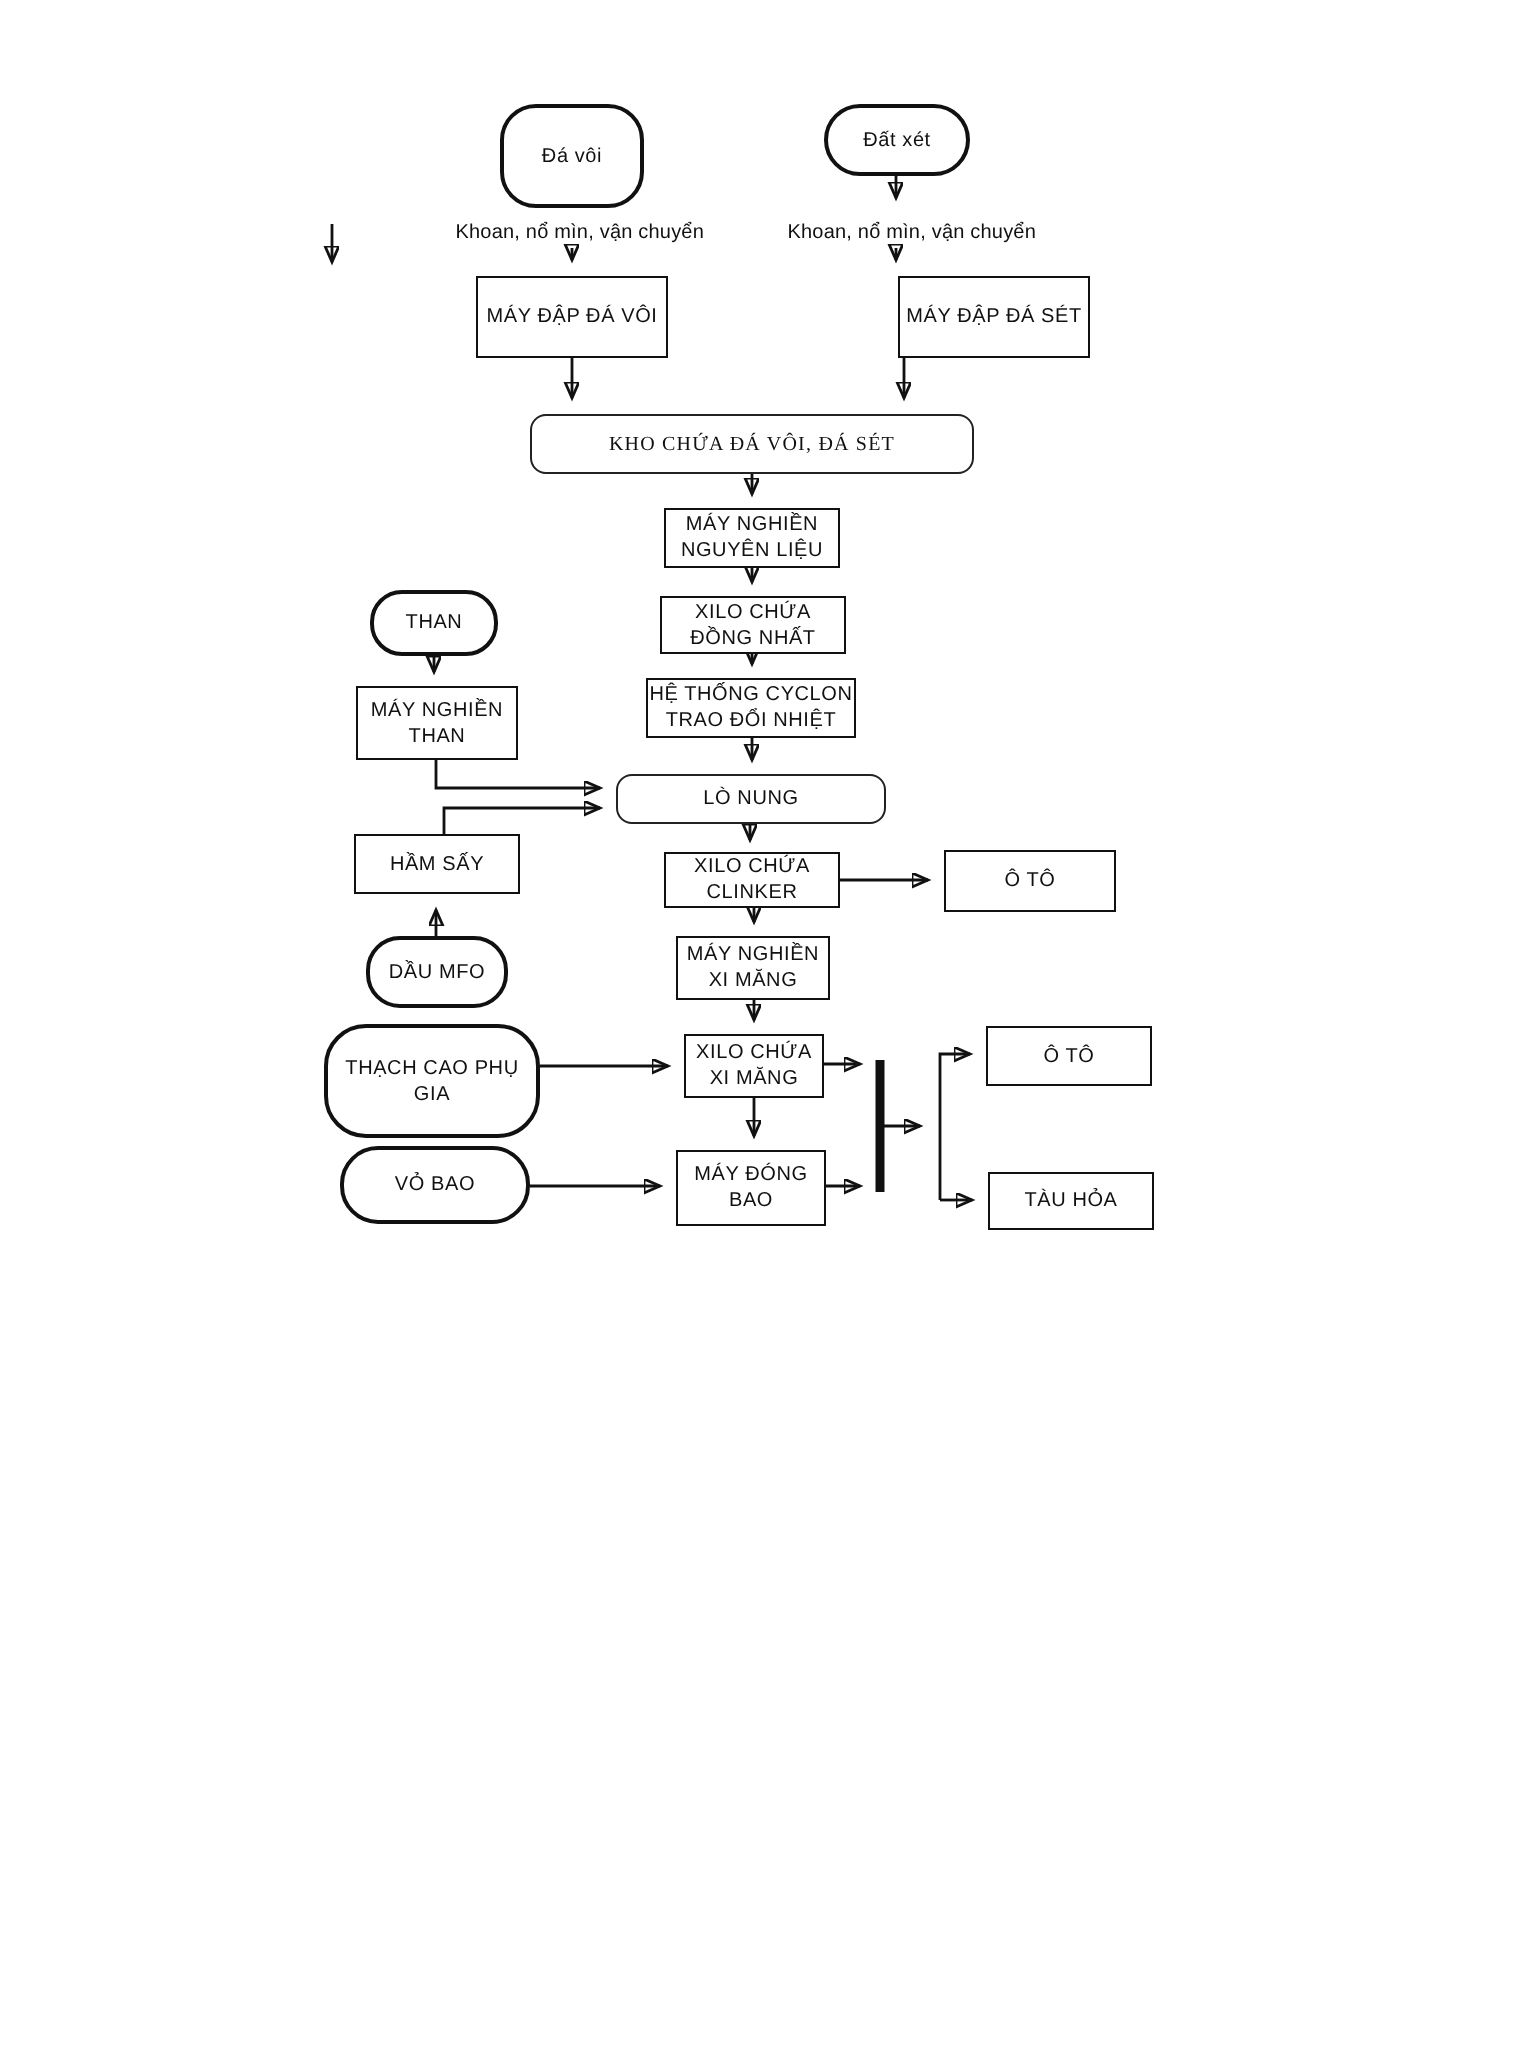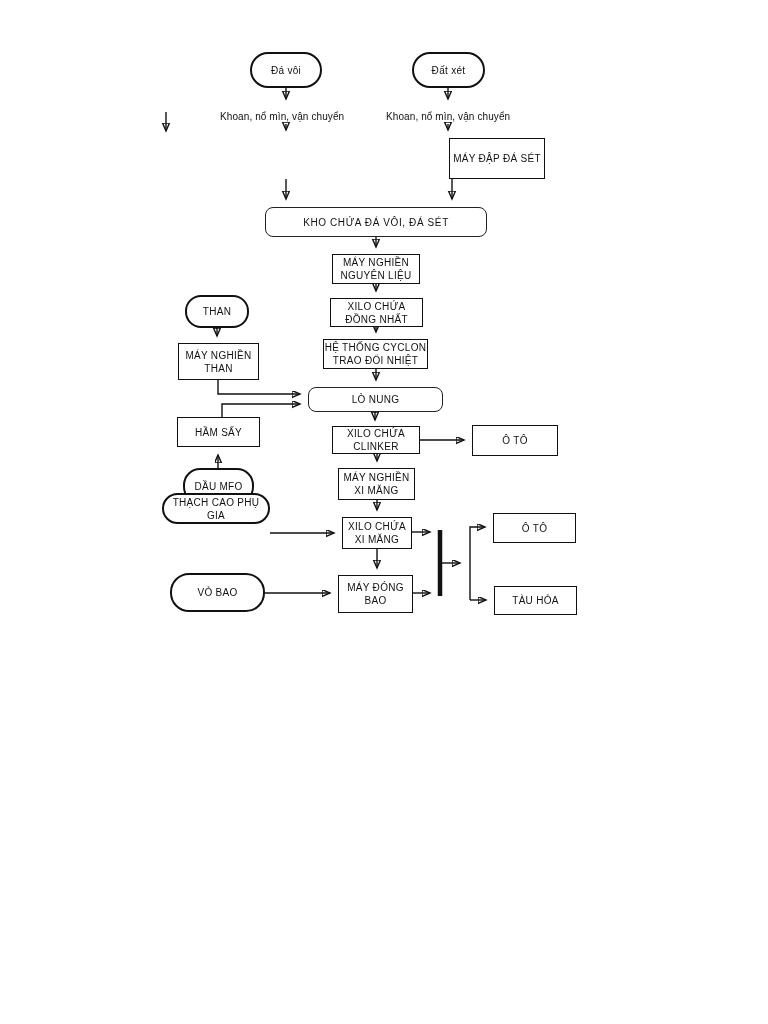--- a/index.html
+++ b/index.html
@@ -37,21 +37,21 @@
     letter-spacing: 0.3px;
     background: #ffffff;
     box-sizing: border-box;
   }
   .rect    { border: 1.6px solid #111; }
   .rect-th { border: 1.9px solid #111; }
   .rounded { border: 1.4px solid #222; border-radius: 8px; }
   .ellipse { border: 2px solid #111; }
   .freelabel {
     position: absolute;
-    text-align: left;
+    text-align: right;
     font-size: 10px;
     line-height: 13px;
     letter-spacing: 0.1px;
     white-space: nowrap;
   }
 </style>
 </head>
 <body>
 
 <div class="page">
@@ -85,32 +85,33 @@
     <path d="M377,549 V568" marker-end="url(#ah)"></path>
     <path d="M265,593 H330" marker-end="url(#ah)"></path>
     <path d="M412,532 H430" marker-end="url(#ah)"></path>
     <path d="M413,593 H430" marker-end="url(#ah)"></path>
     <path class="thick" d="M440,530 V596"></path>
     <path d="M442,563 H460" marker-end="url(#ah)"></path>
     <path d="M470,600 V527 H485" marker-end="url(#ah)"></path>
     <path d="M470,600 H486" marker-end="url(#ah)"></path>
   </svg>
 
-  <div class="shape ellipse" style="left:250px; top:52px; width:72px; height:36px; border-radius:18px;">Đá vôi</div>
+  <div class="shape ellipse" style="left:250px; top:52px; width:72px; height:52px; border-radius:18px;">Đá vôi</div>
 
   <div class="shape ellipse" style="left:412px; top:52px; width:73px; height:36px; border-radius:18px;">Đất xét</div>
 
   <div class="freelabel" style="left:220px; top:110px; width:132px;">Khoan, nổ mìn, vận chuyển</div>
 
   <div class="freelabel" style="left:386px; top:110px; width:132px;">Khoan, nổ mìn, vận chuyển</div>
 
+  <div class="shape rect-th" style="left:238px; top:138px; width:96px; height:41px;">MÁY ĐẬP ĐÁ VÔI</div>
 
   <div class="shape rect-th" style="left:404px; top:138px; width:96px; height:41px;margin-left:45px;">MÁY ĐẬP ĐÁ SÉT</div>
 
-  <div class="shape rounded" style="left:265px; top:207px; width:222px; height:30px; letter-spacing:0.6px;">KHO CHỨA ĐÁ VÔI, ĐÁ SÉT</div>
+  <div class="shape rounded" style="left:265px; top:207px; width:222px; height:30px; letter-spacing:0.6px;font-family:Liberation Serif, serif;">KHO CHỨA ĐÁ VÔI, ĐÁ SÉT</div>
 
   <div class="shape rect" style="left:332px; top:254px; width:88px; height:30px;">MÁY NGHIỀN
 NGUYÊN LIỆU</div>
 
   <div class="shape rect" style="left:330px; top:298px; width:93px; height:29px;">XILO CHỨA
 ĐỒNG NHẤT</div>
 
   <div class="shape rect" style="left:323px; top:339px; width:105px; height:30px;">HỆ THỐNG CYCLON
 TRAO ĐỔI NHIỆT</div>
 
@@ -126,21 +127,21 @@
   <div class="shape ellipse" style="left:183px; top:468px; width:71px; height:36px; border-radius:17px;">DẦU MFO</div>
 
   <div class="shape rect" style="left:332px; top:426px; width:88px; height:28px;">XILO CHỨA
 CLINKER</div>
 
   <div class="shape rect" style="left:472px; top:425px; width:86px; height:31px;">Ô TÔ</div>
 
   <div class="shape rect" style="left:338px; top:468px; width:77px; height:32px;">MÁY NGHIỀN
 XI MĂNG</div>
 
-  <div class="shape ellipse" style="left:162px; top:493px; width:108px; height:31px; border-radius:21px;">THẠCH CAO PHỤ
+  <div class="shape ellipse" style="left:162px; top:512px; width:108px; height:57px; border-radius:21px;">THẠCH CAO PHỤ
 GIA</div>
 
   <div class="shape rect" style="left:342px; top:517px; width:70px; height:32px;">XILO CHỨA
 XI MĂNG</div>
 
   <div class="shape ellipse" style="left:170px; top:573px; width:95px; height:39px; border-radius:19px;">VỎ BAO</div>
 
   <div class="shape rect" style="left:338px; top:575px; width:75px; height:38px;">MÁY ĐÓNG
 BAO</div>
 

